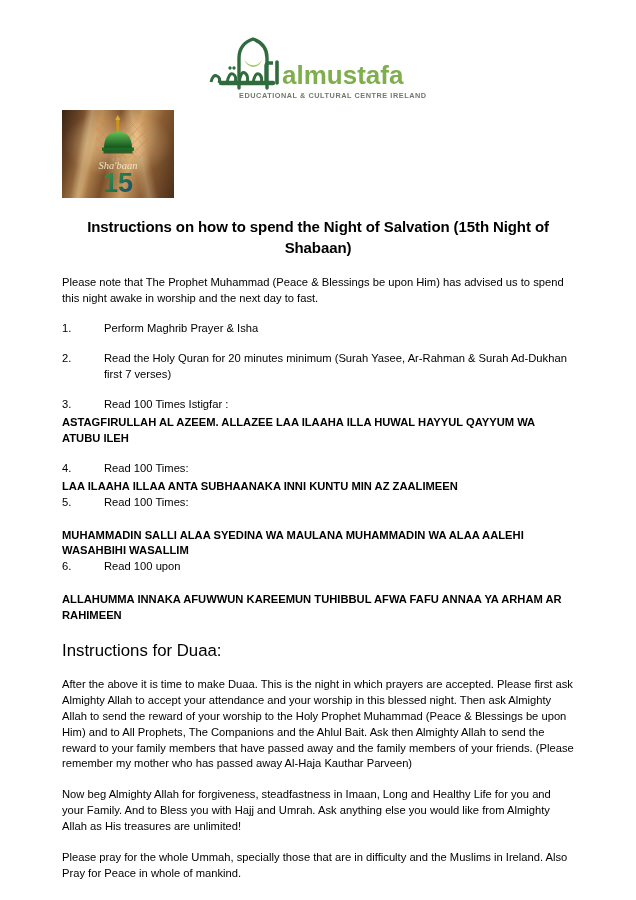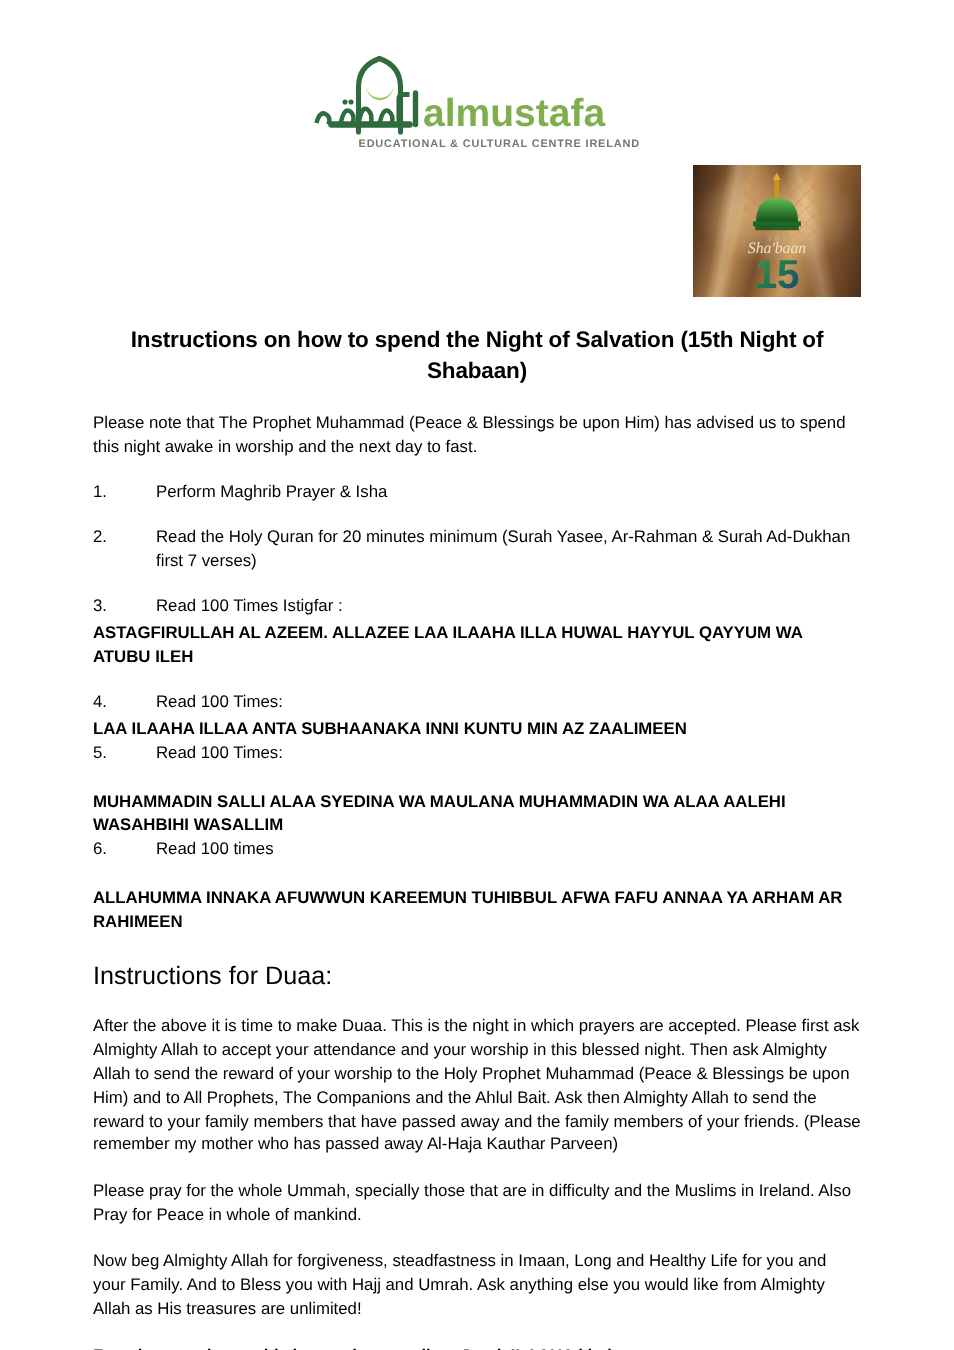--- a/index.html
+++ b/index.html
@@ -34,21 +34,21 @@
     display: flex;
     align-items: flex-end;
     position: relative;
   }
   .logo-svg { display: block; }
 
   
   .banner-wrap {
     margin-top: 6px;
     display: flex;
-    justify-content: flex-end;
+    justify-content: flex-start;
   }
   .banner {
     width: 112px;
     height: 88px;
     position: relative;
     overflow: hidden;
     background:
       radial-gradient(ellipse 70% 55% at 50% 38%, rgba(255,228,170,0.55) 0%, rgba(190,130,70,0.0) 70%),
       linear-gradient(105deg, #3a2414 0%, #6b4526 14%, #b98a54 30%, #7a4f2a 44%, #c79a61 60%, #8a5c33 76%, #4a2e19 100%);
   }
@@ -209,29 +209,29 @@
 
     <div class="num-item close">
       <span class="num">5.</span>
       <span class="num-text">Read 100 Times:</span>
     </div>
     <div class="gap-md"></div>
     <p class="arabic-line">MUHAMMADIN SALLI ALAA SYEDINA WA MAULANA MUHAMMADIN WA ALAA AALEHI WASAHBIHI WASALLIM</p>
 
     <div class="num-item close">
       <span class="num">6.</span>
-      <span class="num-text">Read 100 times</span>
+      <span class="num-text">Read 100 upon</span>
     </div>
     <div class="gap-md"></div>
     <p class="arabic-line">ALLAHUMMA INNAKA AFUWWUN KAREEMUN TUHIBBUL AFWA FAFU ANNAA YA ARHAM AR RAHIMEEN</p>
 
     <div class="gap-md"></div>
 
     <h2 class="section-head">Instructions for Duaa:</h2>
 
     <p class="para">After the above it is time to make Duaa. This is the night in which prayers are accepted. Please first ask Almighty Allah to accept your attendance and your worship in this blessed night. Then ask Almighty Allah to send the reward of your worship to the Holy Prophet Muhammad (Peace &amp; Blessings be upon Him) and to All Prophets, The Companions and the Ahlul Bait. Ask then Almighty Allah to send the reward to your family members that have passed away and the family members of your friends. (Please remember my mother who has passed away Al-Haja Kauthar Parveen)</p>
+    <p class="para">Now beg Almighty Allah for forgiveness, steadfastness in Imaan, Long and Healthy Life for you and your Family. And to Bless you with Hajj and Umrah. Ask anything else you would like from Almighty Allah as His treasures are unlimited!</p>
     <p class="para">Please pray for the whole Ummah, specially those that are in difficulty and the Muslims in Ireland. Also Pray for Peace in whole of mankind.</p>
-    <p class="para">Now beg Almighty Allah for forgiveness, steadfastness in Imaan, Long and Healthy Life for you and your Family. And to Bless you with Hajj and Umrah. Ask anything else you would like from Almighty Allah as His treasures are unlimited!</p>
 
     <p class="closing">Fast the next day as this is greatly rewarding. Jazak ILAAHA khair</p>
 
   </div>
 </div>
 
 </body></html>

